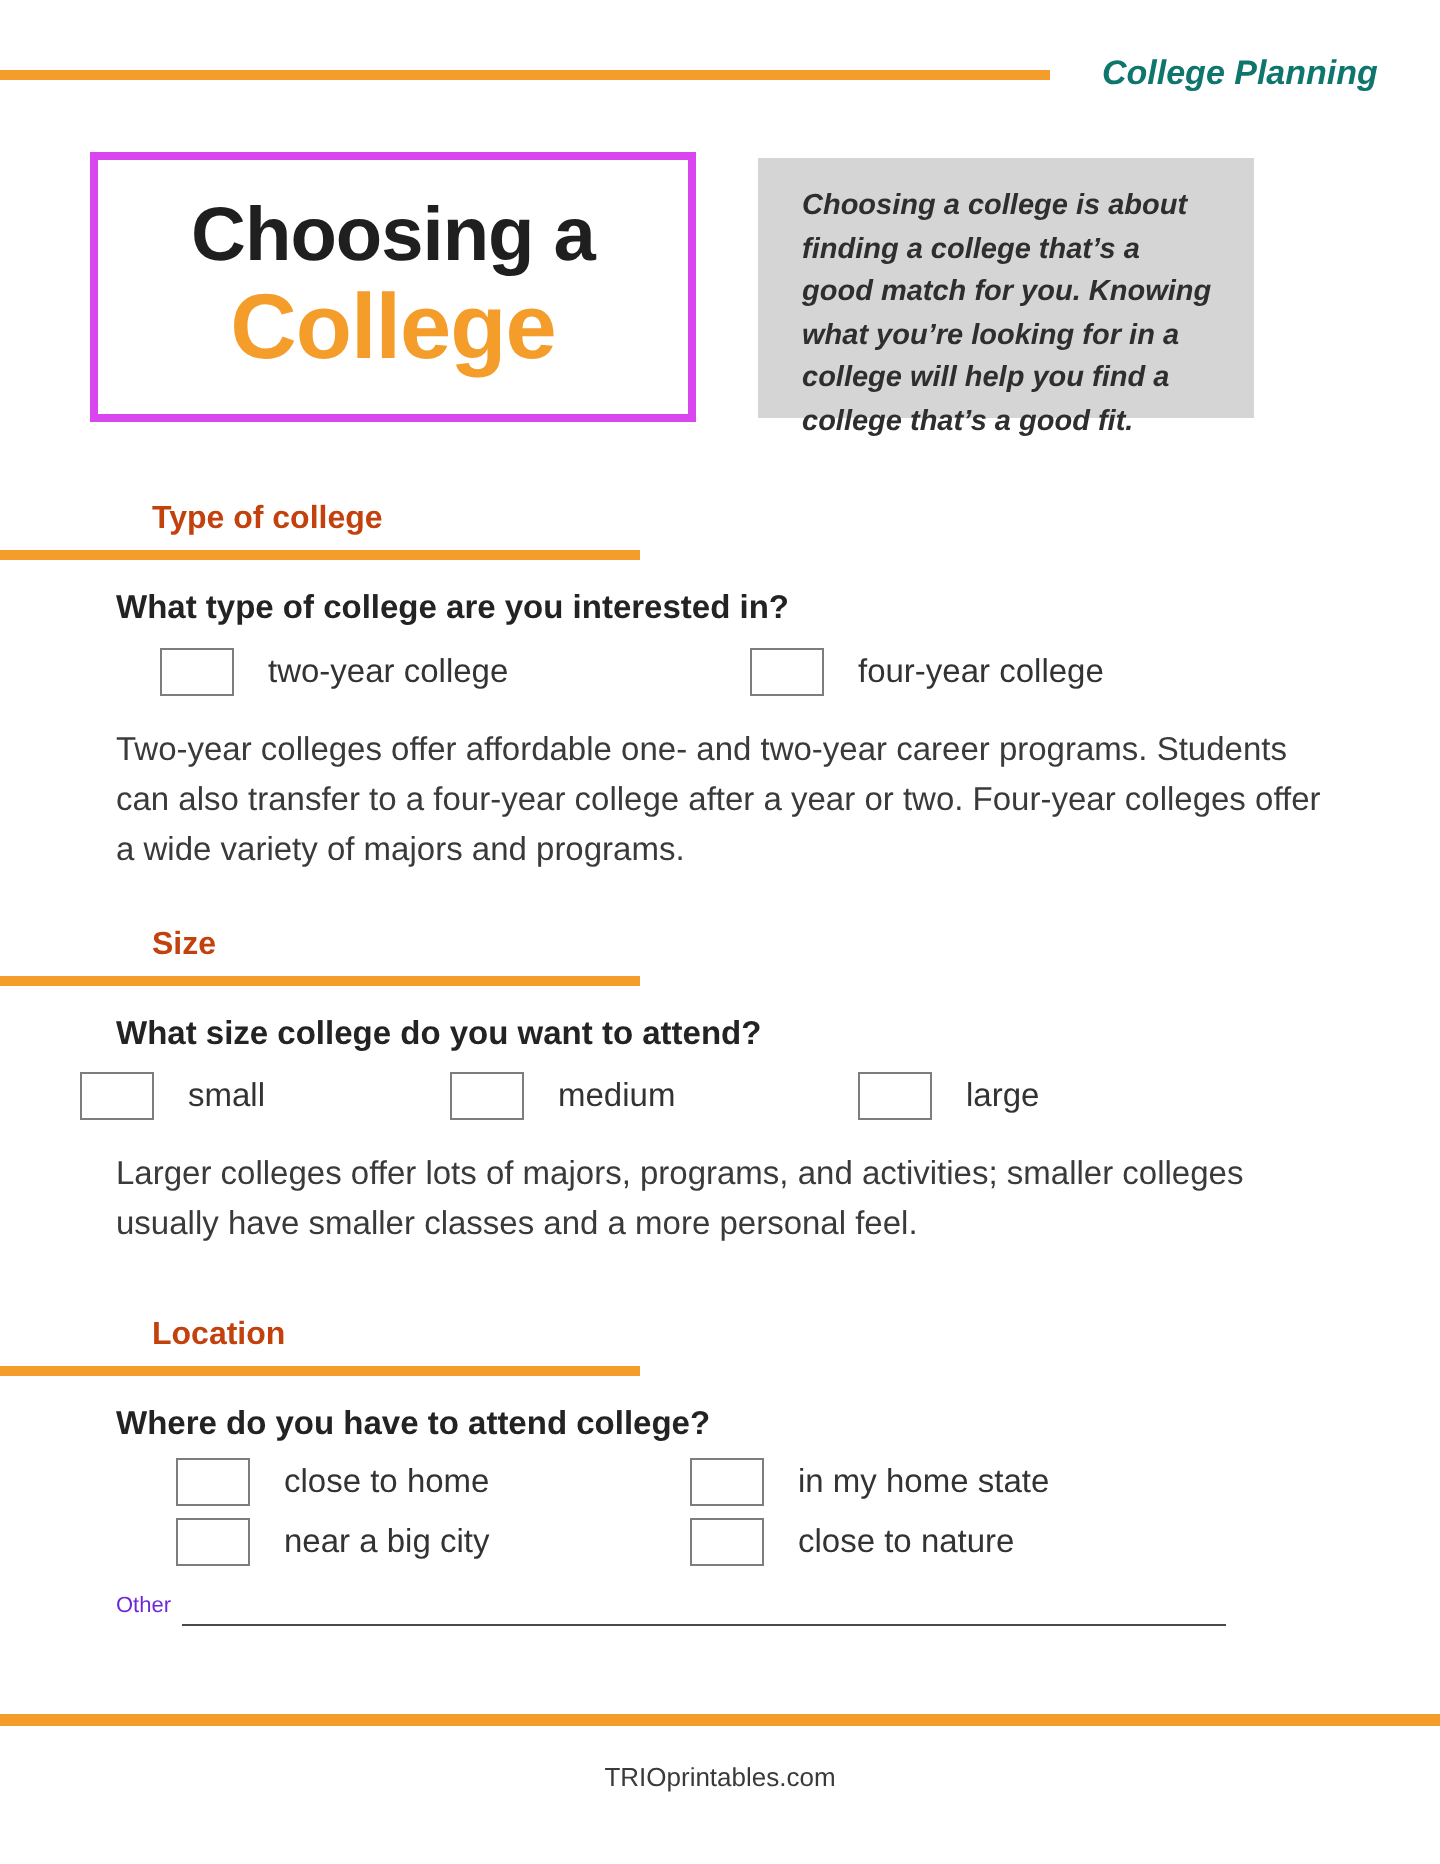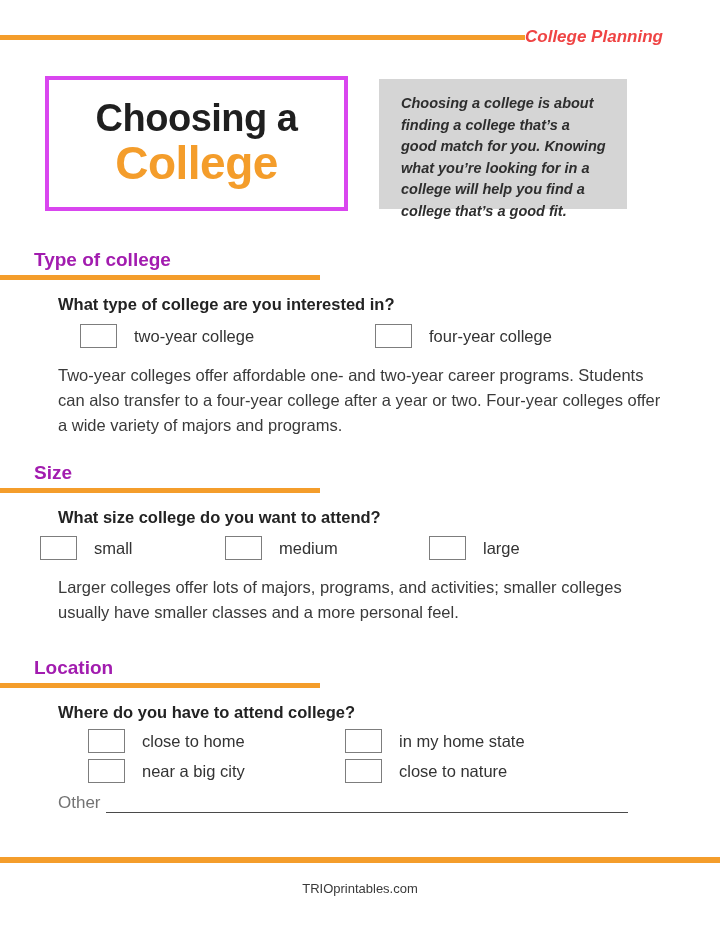--- a/index.html
+++ b/index.html
@@ -6,39 +6,39 @@
   html,body { background:#ffffff; }
   body { font-family:"Liberation Sans", sans-serif; }
   .page {
     position:relative; width:720px; height:932px; background:#fff;
     overflow:hidden; color:#3a3a3a;
   }
   
   .header { display:flex; align-items:center; margin-top:27px; }
   .header-rule { width:525px; height:5px; background:#F49D2B; }
   .header-label {
-    margin-left:0; font-size:17px; font-weight:bold; font-style:italic;
-    color:#ef4444; white-space:nowrap;
+    margin-left:26px; font-size:17px; font-weight:bold; font-style:italic;
+    color:#0f766e; white-space:nowrap;
   }
   
   .title-row { display:flex; margin:29px 40px 0 45px; }
   .title-box {
     width:303px; height:135px; border:4px solid #d946ef; background:#fff;
     display:flex; flex-direction:column; align-items:center; justify-content:center;
   }
   .title-line1 { font-size:38px; font-weight:bold; color:#1f1f1f; letter-spacing:-0.5px; line-height:1.05; }
   .title-line2 { font-size:46px; font-weight:bold; color:#F49D2B; letter-spacing:-0.5px; line-height:1.05; }
   .intro-box {
     width:248px; height:130px; background:#D5D5D5; margin-left:31px; margin-top:3px;
     padding:14px 18px 0 22px; font-size:14.5px; font-weight:bold; font-style:italic;
     color:#2e2e2e; line-height:21.5px;
   }
   
   .section-heading {
-    margin-left:34px; font-size:19px; font-weight:bold; color:#a21caf; line-height:23px;
+    margin-left:76px; font-size:16px; font-weight:bold; color:#c2410c; line-height:23px;
   }
   .section-rule { width:320px; height:5px; background:#F49D2B; margin-top:4px; }
   .question {
     margin:14px 0 0 58px; font-size:16.5px; font-weight:bold; color:#232323; line-height:21px;
   }
   .note {
     margin:15px 58px 0 58px; font-size:16.5px; color:#3a3a3a; line-height:25px; max-width:608px;
   }
   .opt-row { display:flex; align-items:center; margin-top:9px; }
   .opt { display:flex; align-items:center; }
@@ -52,21 +52,21 @@
   .sec-type .opt-row { padding-left:80px; }
   .sec-type .opt-a { width:295px; }
   .sec-size { margin-top:23px; }
   .sec-size .opt-row { padding-left:40px; margin-top:8px; }
   .sec-size .opt-a { width:185px; }
   .sec-size .opt-b { width:204px; }
   .sec-loc { margin-top:31px; }
   .sec-loc .opt-row { padding-left:88px; margin-top:6px; }
   .sec-loc .opt-a { width:257px; }
   .other-row { display:flex; align-items:flex-end; margin:10px 0 0 58px; }
-  .other-label { font-size:17px; color:#737373; line-height:20px; }
+  .other-label { font-size:11px; color:#6d28d9; line-height:20px; }
   .other-line {
     width:522px; height:16px; margin-left:5px;
     border-bottom:1.5px solid #4a4a4a; cursor:text;
   }
   
   .footer-rule { position:absolute; left:0; top:857px; width:720px; height:6px; background:#F49D2B; }
   .footer-text {
     position:absolute; left:0; top:881px; width:720px; text-align:center;
     font-size:13px; color:#3a3a3a;
   }

